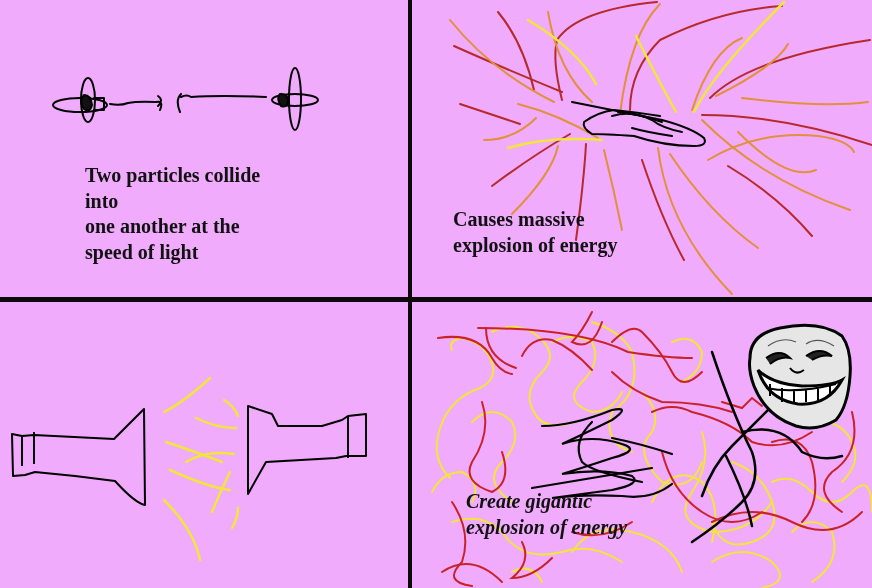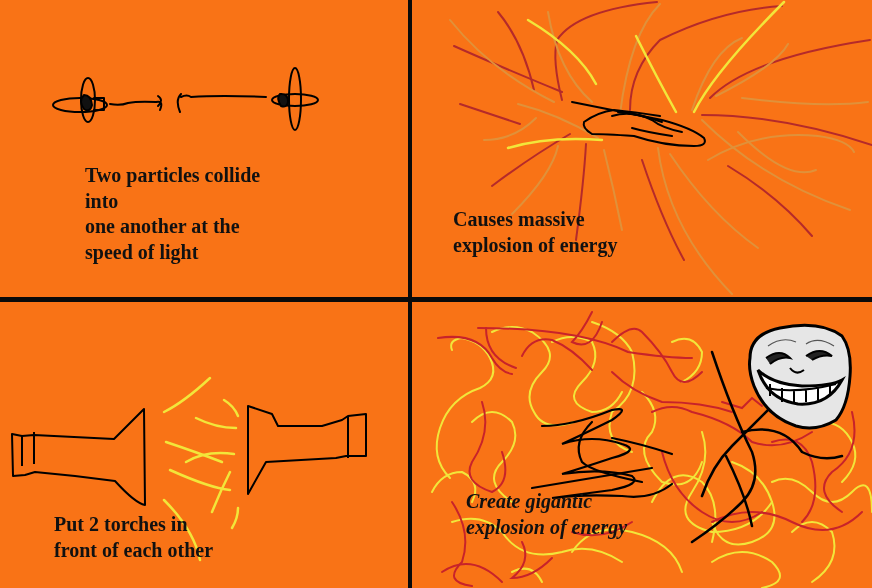--- a/index.html
+++ b/index.html
@@ -1,17 +1,17 @@
 <!DOCTYPE html>
 <html><head>
   <meta charset="utf-8">
   <style>
     html, body { margin: 0; padding: 0; background: #fff; }
     #comic { position: relative; width: 872px; height: 588px; background: #fff; overflow: hidden; }
-    .panel { position: absolute; background: #f97316; overflow: hidden; padding-left: 28px; }
+    .panel { position: absolute; background: #f0abfc; overflow: hidden; padding-left: 28px; }
     #p1 { left: 0; top: 0; width: 408px; height: 297px; }
     #p2 { left: 412px; top: 0; width: 460px; height: 297px; }
     #p3 { left: 0; top: 302px; width: 408px; height: 286px; }
     #p4 { left: 412px; top: 302px; width: 460px; height: 286px; font-style: italic; }
     .divider-v { position: absolute; left: 408px; top: 0; width: 4px; height: 588px; background: #0a0a0a; }
     .divider-h { position: absolute; left: 0; top: 297px; width: 872px; height: 5px; background: #0a0a0a; }
     .panel svg.art { position: absolute; left: 0; top: 0; }
     .caption {
       position: absolute;
       font-family: "Liberation Serif", serif;
@@ -131,22 +131,20 @@
         <path d="M224 98 q10 6 14 16"></path>
         <path d="M196 116 q20 10 40 10"></path>
         <path d="M166 140 q30 10 56 20"></path>
         <path d="M186 160 q20 -12 48 -8"></path>
         <path d="M170 168 q40 18 60 20"></path>
         <path d="M230 170 q-10 20 -18 40"></path>
         <path d="M164 198 q30 30 36 60"></path>
         <path d="M238 206 q0 10 -6 20"></path>
       </g>
     </svg>
-    <p class="caption" id="cap3">Put 2 torches in
-front of each other</p>
   </div>
 
   <div class="panel" id="p4">
     <svg class="art" width="460" height="286" viewBox="0 0 460 286">
       <g fill="none" stroke-width="2" stroke-linecap="round">
 
         <g stroke="#f2e63a">
           <path d="M40 48 q-4 -10 10 -12 q20 4 28 20 q10 20 -10 30 q-30 10 -40 40 q-10 30 10 50"></path>
           <path d="M80 30 q20 -10 40 0 q30 20 10 40 q-20 20 -8 40 q10 20 40 10"></path>
           <path d="M140 40 q20 -10 40 0 q10 20 -10 40 q-20 20 10 30 q20 0 30 -20"></path>

